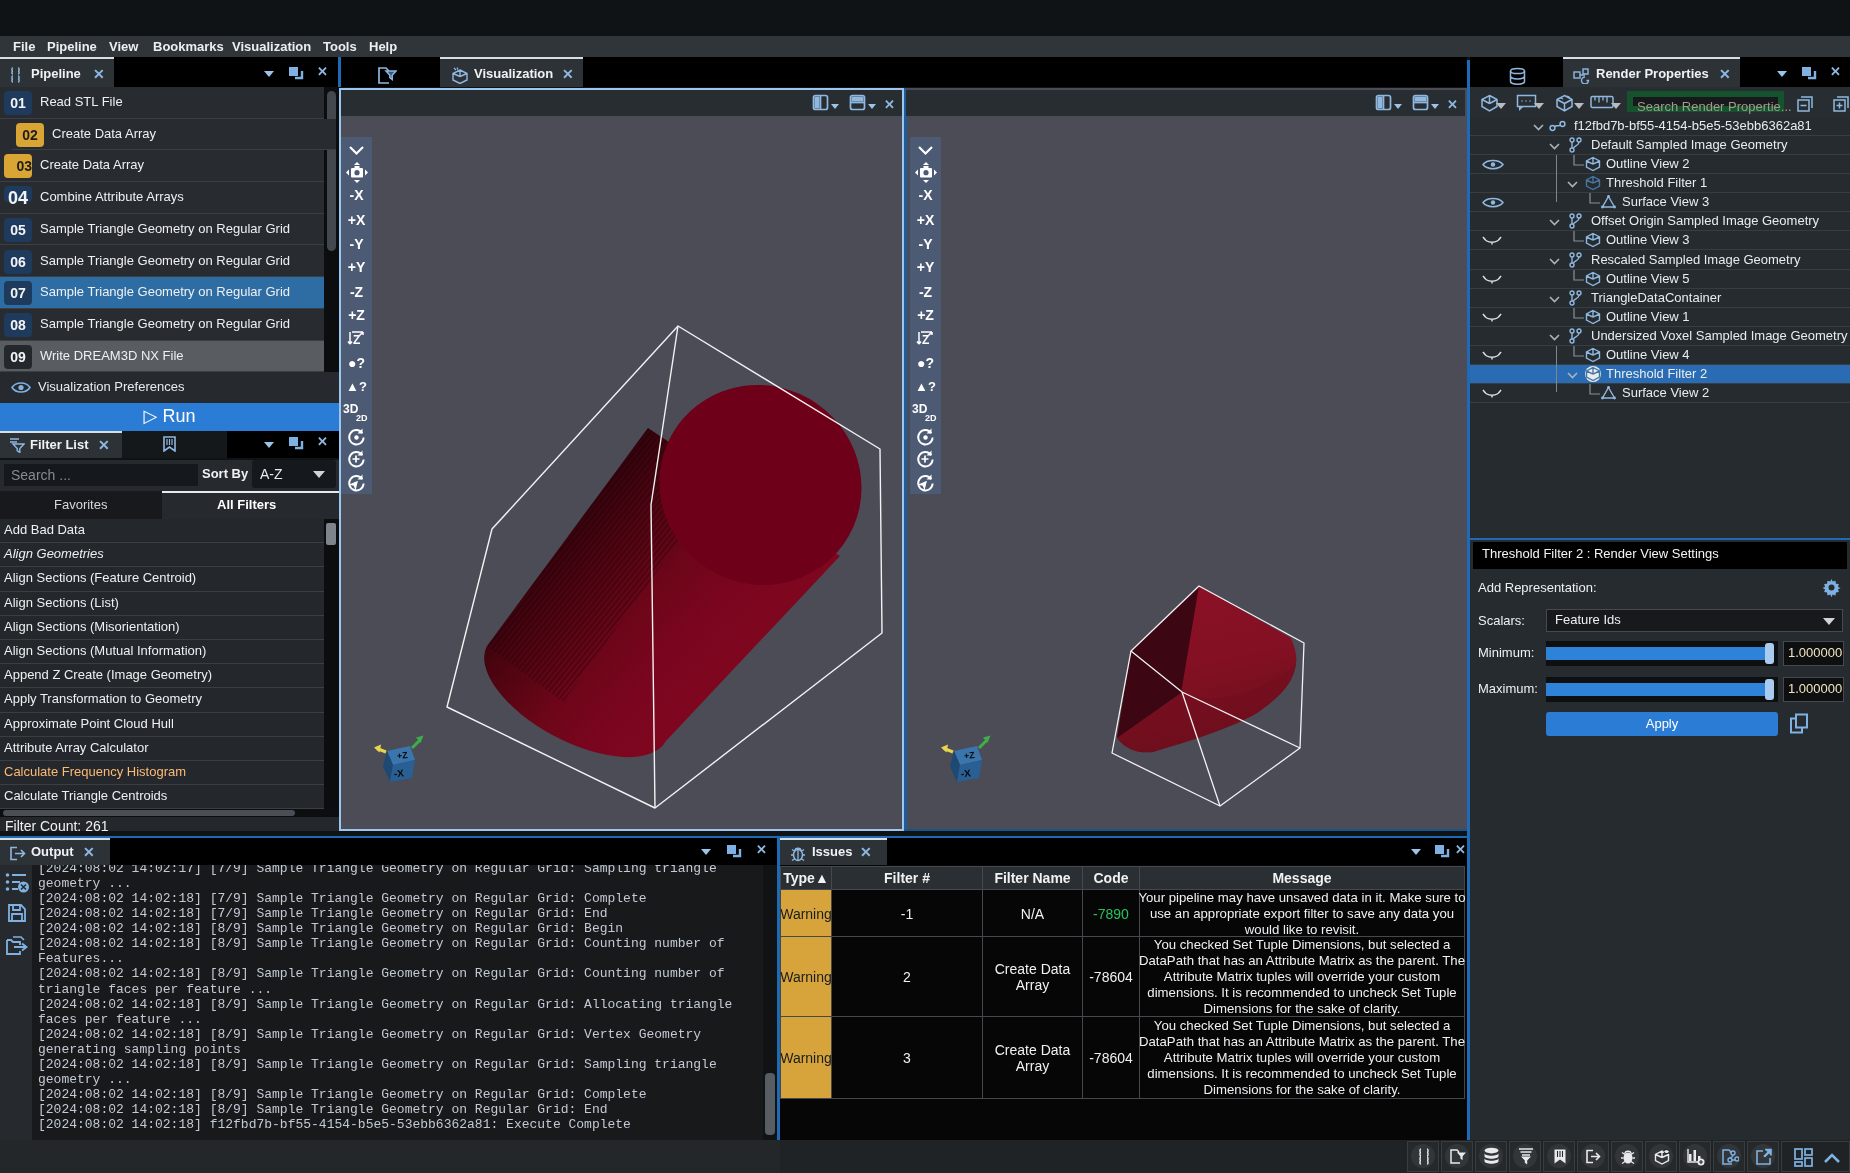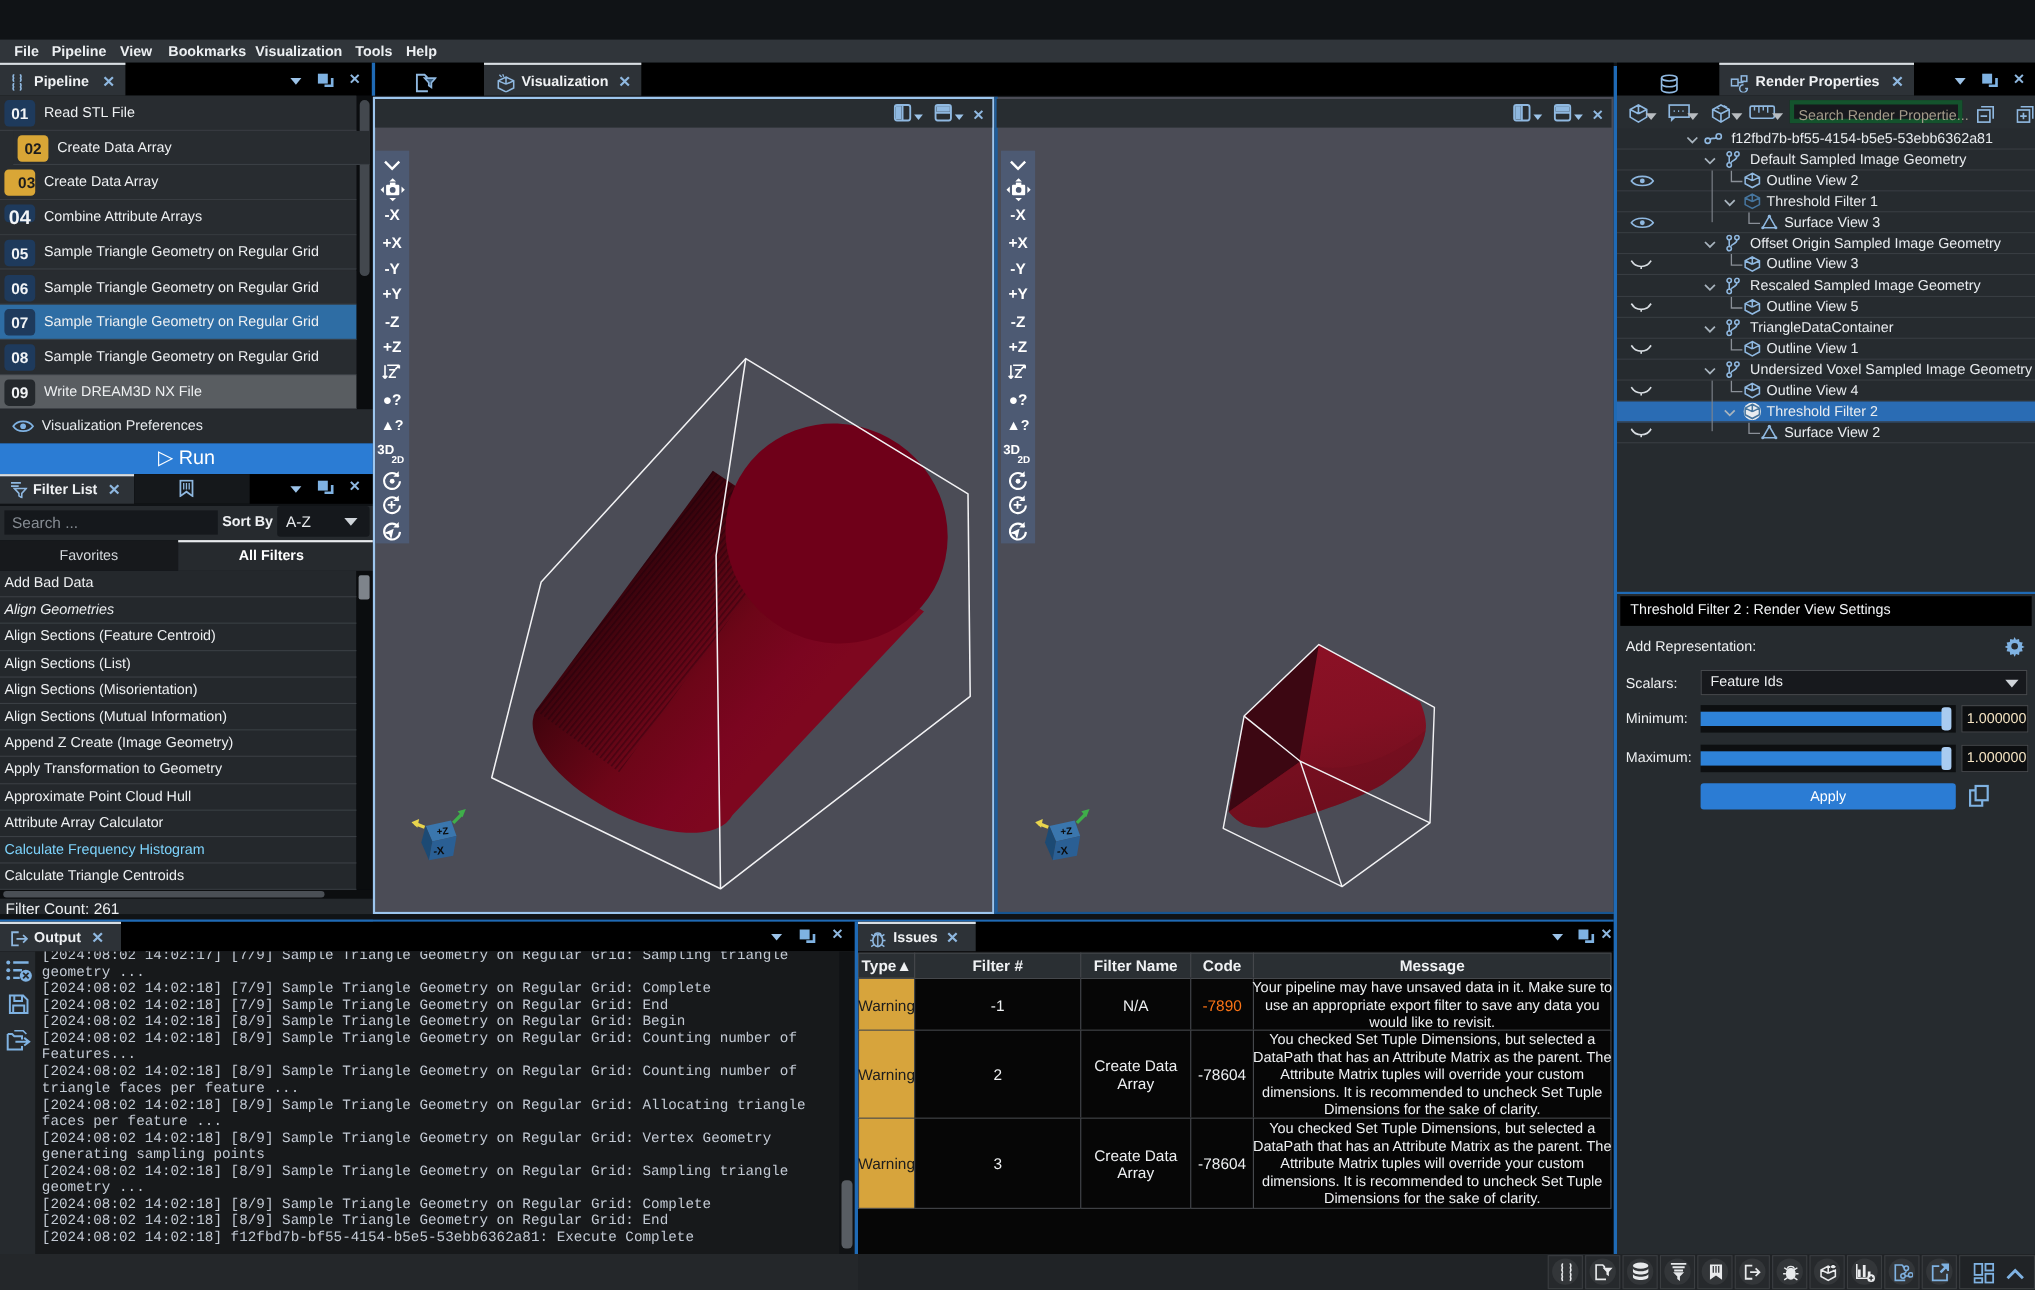--- a/index.html
+++ b/index.html
@@ -172,21 +172,21 @@
 <div class="abs sep" style="left:0;top:688.4px;width:324px;height:24.2px;">
           <span class="abs" style="left:4px;top:3px;font-size:13px;color:#eef0f2;">Apply Transformation to Geometry</span>
         </div>
 <div class="abs sep" style="left:0;top:712.6px;width:324px;height:24.2px;padding-left:32px;">
           <span class="abs" style="left:4px;top:3px;font-size:13px;color:#eef0f2;">Approximate Point Cloud Hull</span>
         </div>
 <div class="abs sep" style="left:0;top:736.8px;width:324px;height:24.2px;">
           <span class="abs" style="left:4px;top:3px;font-size:13px;color:#eef0f2;">Attribute Array Calculator</span>
         </div>
 <div class="abs sep" style="left:0;top:761.0px;width:324px;height:24.2px;">
-          <span class="abs" style="left:4px;top:3px;font-size:13px;color:#7dd3fc;">Calculate Frequency Histogram</span>
+          <span class="abs" style="left:4px;top:3px;font-size:13px;color:#fdba74;">Calculate Frequency Histogram</span>
         </div>
 <div class="abs sep" style="left:0;top:785.2px;width:324px;height:24.2px;">
           <span class="abs" style="left:4px;top:3px;font-size:13px;color:#eef0f2;">Calculate Triangle Centroids</span>
         </div>
 </div>
 
   <div class="abs" style="left:0;top:809px;width:339px;height:8px;background:#0c0e10;">
     <div class="abs" style="left:3px;top:1px;width:292px;height:6px;background:#4a4f55;border-radius:3px;"></div>
   </div>
   <div class="abs" style="left:0;top:817px;width:339px;height:19px;background:#24282c;">
@@ -435,21 +435,21 @@
 <svg class="abs" style="left:1555px;top:94px;" width="19" height="19" viewBox="0 0 19 19">
 <path d="M9.5 1.5 L17 5.5 V12.5 L9.5 17 L2 12.5 V5.5 Z M9.5 9.5 L2 5.5 M9.5 9.5 L17 5.5 M9.5 9.5 V17" fill="none" stroke="#8fb8e0" stroke-width="1.5"></path>
 <path d="M5 3.5 l3 1.5 M12 2 l3 1.5" stroke="#8fb8e0" stroke-width="1.2"></path>
       </svg>
 <div class="abs" style="left:1574px;top:103px;width:0;height:0;border-left:5px solid transparent;border-right:5px solid transparent;border-top:6px solid #b8bcc0;"></div>
 <svg class="abs" style="left:1590px;top:95px;" width="24" height="15" viewBox="0 0 24 15">
 <rect x="1" y="1.5" width="22" height="11" rx="1.5" fill="none" stroke="#8fb8e0" stroke-width="1.5"></rect>
 <path d="M5 1.5 v4 M9 1.5 v6 M13 1.5 v4 M17 1.5 v6" stroke="#8fb8e0" stroke-width="1.3"></path>
       </svg>
 <div class="abs" style="left:1611px;top:103px;width:0;height:0;border-left:5px solid transparent;border-right:5px solid transparent;border-top:6px solid #b8bcc0;"></div>
-<div class="abs" style="left:1627px;top:91px;width:157px;height:21px;background:#17191d;border:4px solid #14532d;box-sizing:border-box;">
+<div class="abs" style="left:1627px;top:91px;width:157px;height:21px;background:#17191d;border:6px solid #14532d;box-sizing:border-box;">
   <span class="abs" style="left:4px;top:2px;font-size:13px;color:#a39a8a;">Search Render Propertie...</span>
 </div>
 <svg class="abs" style="left:1797px;top:96px;" width="16" height="16" viewBox="0 0 16 16">
 <rect x="1" y="4" width="11" height="11" fill="none" stroke="#8fb8e0" stroke-width="1.5"></rect>
         <path d="M4 1 h11 v11 M3.5 9.5 h6" stroke="#8fb8e0" stroke-width="1.5" fill="none"></path>
       </svg>
 <svg class="abs" style="left:1833px;top:96px;" width="16" height="16" viewBox="0 0 16 16">
 <rect x="1" y="4" width="11" height="11" fill="none" stroke="#8fb8e0" stroke-width="1.5"></rect>
         <path d="M4 1 h11 v11 M6.5 6.5 v6 M3.5 9.5 h6" stroke="#8fb8e0" stroke-width="1.5" fill="none"></path>
       </svg>
@@ -747,21 +747,21 @@
 
 <div class="abs" style="left:780px;top:865px;width:687px;height:275px;background:#060606;"></div>
 <div class="abs" style="left:780px;top:866px;width:52px;height:24px;background:#2a2f33;border:1px solid #45484c;box-sizing:border-box;display:flex;align-items:center;justify-content:center;text-align:center;font-size:14px;color:#f0f2f4;font-weight:700;line-height:16px;">Type▲</div>
 <div class="abs" style="left:831px;top:866px;width:152px;height:24px;background:#2a2f33;border:1px solid #45484c;box-sizing:border-box;display:flex;align-items:center;justify-content:center;text-align:center;font-size:14px;color:#f0f2f4;font-weight:700;line-height:16px;">Filter #</div>
 <div class="abs" style="left:982px;top:866px;width:101px;height:24px;background:#2a2f33;border:1px solid #45484c;box-sizing:border-box;display:flex;align-items:center;justify-content:center;text-align:center;font-size:14px;color:#f0f2f4;font-weight:700;line-height:16px;">Filter Name</div>
 <div class="abs" style="left:1082px;top:866px;width:58px;height:24px;background:#2a2f33;border:1px solid #45484c;box-sizing:border-box;display:flex;align-items:center;justify-content:center;text-align:center;font-size:14px;color:#f0f2f4;font-weight:700;line-height:16px;">Code</div>
 <div class="abs" style="left:1139px;top:866px;width:326px;height:24px;background:#2a2f33;border:1px solid #45484c;box-sizing:border-box;display:flex;align-items:center;justify-content:center;text-align:center;font-size:14px;color:#f0f2f4;font-weight:700;line-height:16px;">Message</div>
 <div class="abs" style="left:780px;top:889px;width:52px;height:49px;background:#d7a43c;border:1px solid #45484c;box-sizing:border-box;display:flex;align-items:center;justify-content:center;text-align:center;font-size:14px;color:#1d1d1d;line-height:16px;">Warning</div>
 <div class="abs" style="left:831px;top:889px;width:152px;height:49px;background:#060606;border:1px solid #45484c;box-sizing:border-box;display:flex;align-items:center;justify-content:center;text-align:center;font-size:14px;color:#eef0f2;line-height:16px;">-1</div>
 <div class="abs" style="left:982px;top:889px;width:101px;height:49px;background:#060606;border:1px solid #45484c;box-sizing:border-box;display:flex;align-items:center;justify-content:center;text-align:center;font-size:14px;color:#eef0f2;line-height:16px;">N/A</div>
-<div class="abs" style="left:1082px;top:889px;width:58px;height:49px;background:#060606;border:1px solid #45484c;box-sizing:border-box;display:flex;align-items:center;justify-content:center;text-align:center;font-size:14px;color:#f97316;line-height:16px;">-7890</div>
+<div class="abs" style="left:1082px;top:889px;width:58px;height:49px;background:#060606;border:1px solid #45484c;box-sizing:border-box;display:flex;align-items:center;justify-content:center;text-align:center;font-size:14px;color:#22c55e;line-height:16px;">-7890</div>
 <div class="abs" style="left:1139px;top:889px;width:326px;height:49px;background:#060606;border:1px solid #45484c;box-sizing:border-box;display:flex;align-items:center;justify-content:center;text-align:center;font-size:14px;color:#eef0f2;line-height:16px;">
         <div style="white-space:nowrap;font-size:13.2px;">Your pipeline may have unsaved data in it. Make sure to<br>use an appropriate export filter to save any data you<br>would like to revisit.</div>
       </div>
 <div class="abs" style="left:780px;top:936px;width:52px;height:82px;background:#d7a43c;border:1px solid #45484c;box-sizing:border-box;display:flex;align-items:center;justify-content:center;text-align:center;font-size:14px;color:#1d1d1d;line-height:16px;">Warning</div>
 <div class="abs" style="left:831px;top:936px;width:152px;height:82px;background:#060606;border:1px solid #45484c;box-sizing:border-box;display:flex;align-items:center;justify-content:center;text-align:center;font-size:14px;color:#eef0f2;line-height:16px;">2</div>
 <div class="abs" style="left:982px;top:936px;width:101px;height:82px;background:#060606;border:1px solid #45484c;box-sizing:border-box;display:flex;align-items:center;justify-content:center;text-align:center;font-size:14px;color:#eef0f2;line-height:16px;">Create Data<br>Array</div>
 <div class="abs" style="left:1082px;top:936px;width:58px;height:82px;background:#060606;border:1px solid #45484c;box-sizing:border-box;display:flex;align-items:center;justify-content:center;text-align:center;font-size:14px;color:#eef0f2;line-height:16px;">-78604</div>
 <div class="abs" style="left:1139px;top:936px;width:326px;height:82px;background:#060606;border:1px solid #45484c;box-sizing:border-box;display:flex;align-items:center;justify-content:center;text-align:center;font-size:14px;color:#eef0f2;line-height:16px;">
         <div style="white-space:nowrap;font-size:13.2px;">You checked Set Tuple Dimensions, but selected a<br>DataPath that has an Attribute Matrix as the parent. The<br>Attribute Matrix tuples will override your custom<br>dimensions. It is recommended to uncheck Set Tuple<br>Dimensions for the sake of clarity.</div>
       </div>

